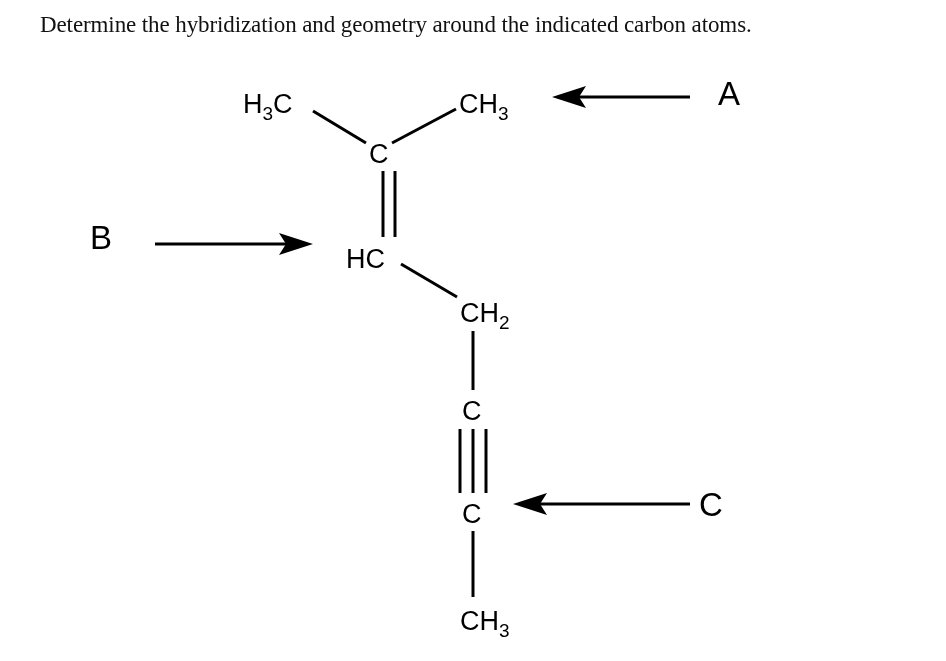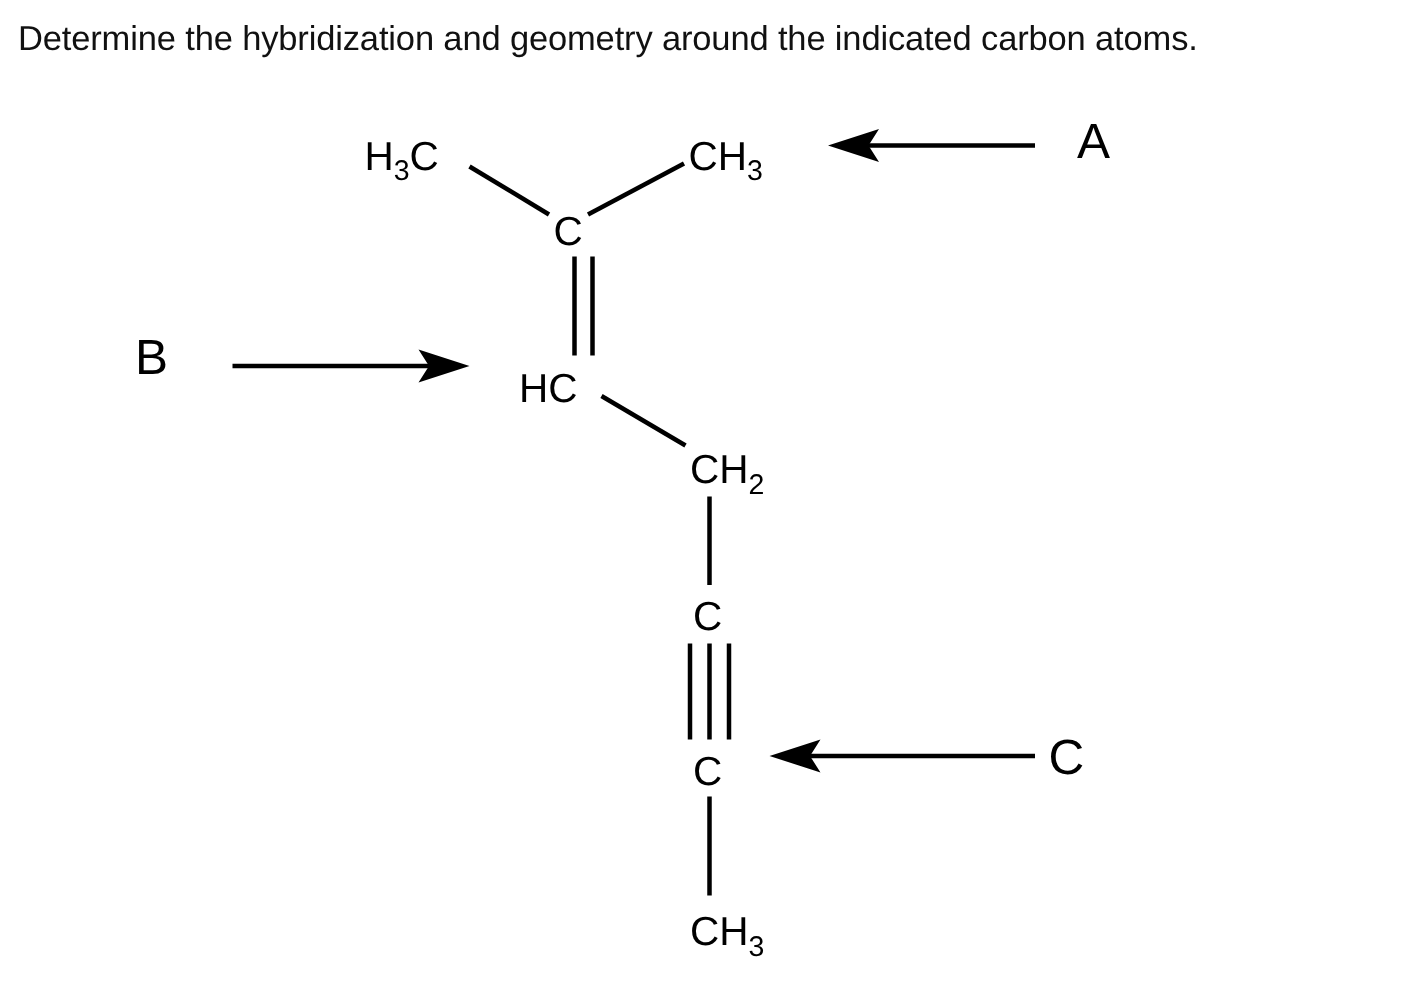--- a/index.html
+++ b/index.html
@@ -1,19 +1,19 @@
 <!DOCTYPE html>
 <html><head>
 <meta charset="utf-8">
 <style>
   html, body { margin: 0; padding: 0; background: #ffffff; }
   body { width: 946px; height: 661px; position: relative; overflow: hidden; }
   .title {
-    position: absolute; left: 12px; top: 12px;
-    font-family: Liberation Sans, sans-serif; font-size: 23px; color: #111;
+    position: absolute; left: 40px; top: 12px;
+    font-family: Liberation Serif, serif; font-size: 23px; color: #111;
     white-space: nowrap; letter-spacing: -0.1px;
   }
   svg.mol { position: absolute; left: 0; top: 0; }
   .atom { font-family: "Liberation Sans", sans-serif; font-size: 27px; fill: #000; }
   .sub { font-size: 19px; }
   .lbl { font-family: "Liberation Sans", sans-serif; font-size: 33px; fill: #000; }
   .bond { stroke: #000; stroke-width: 3; stroke-linecap: butt; fill: none; }
   .arrow { stroke: #000; stroke-width: 3; fill: none; }
   .head { fill: #000; }
 </style>

